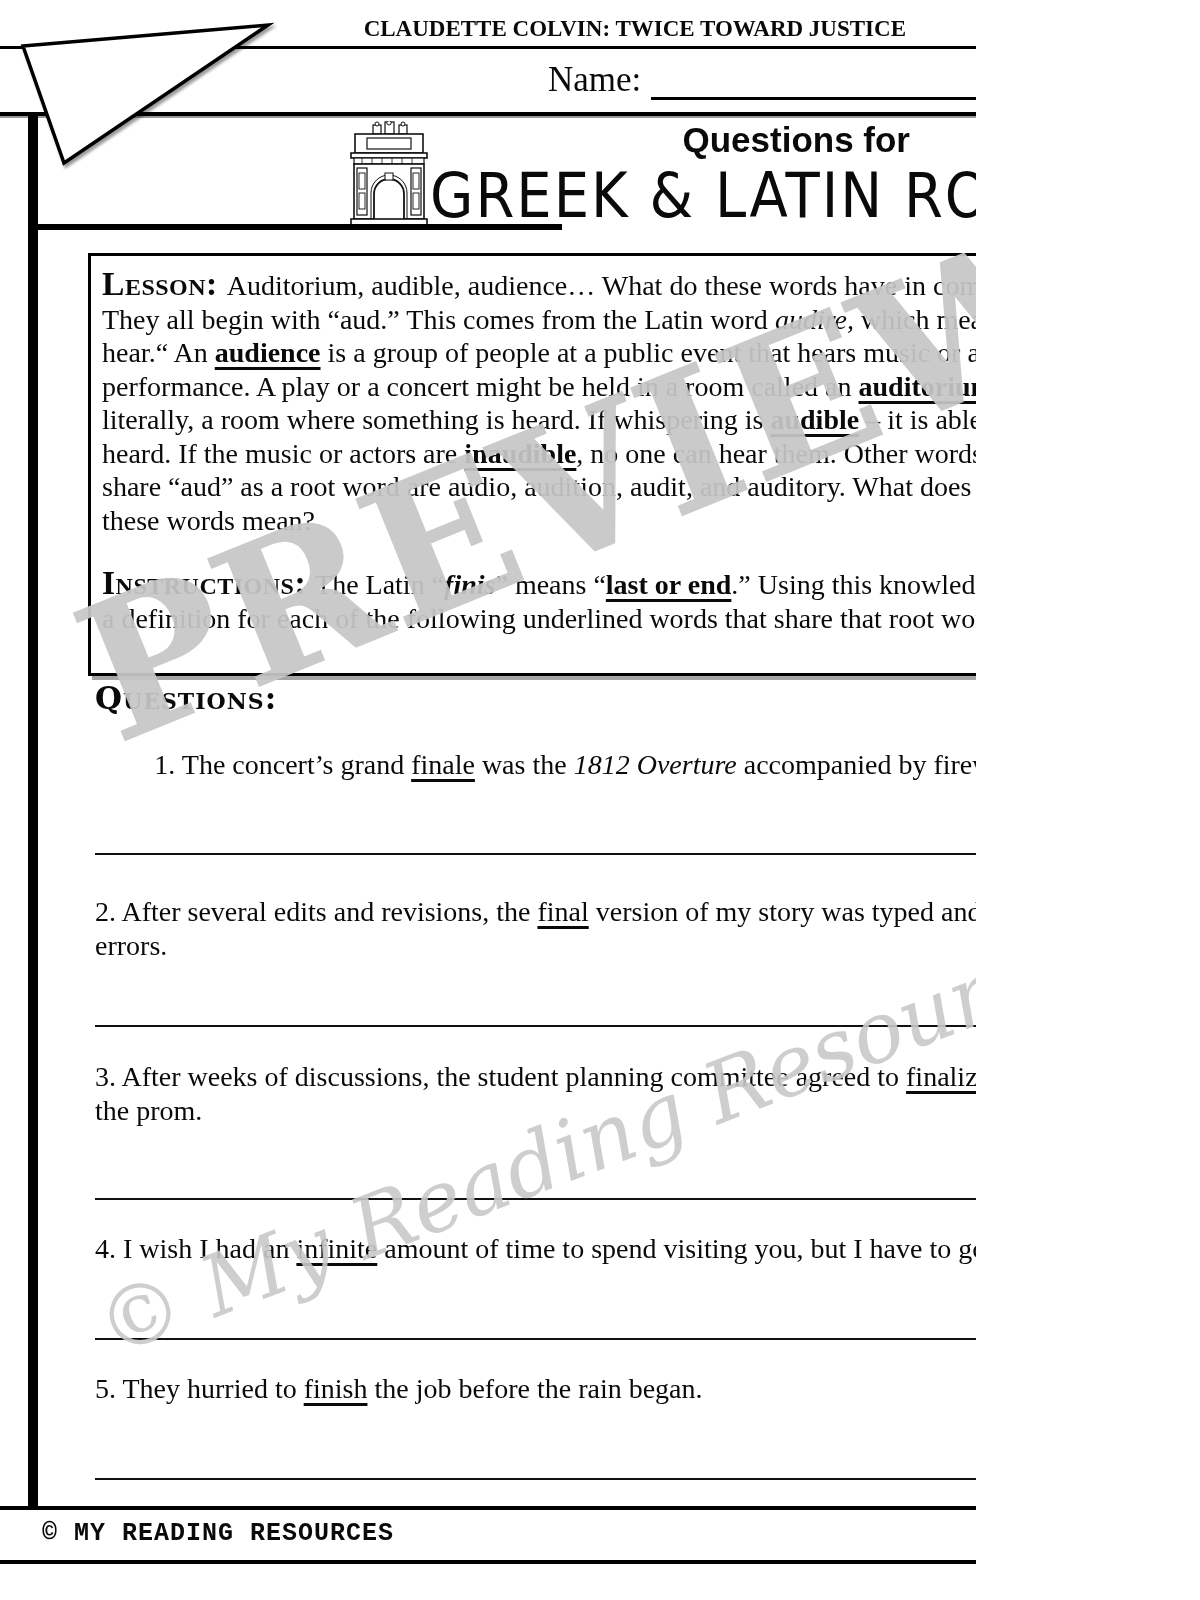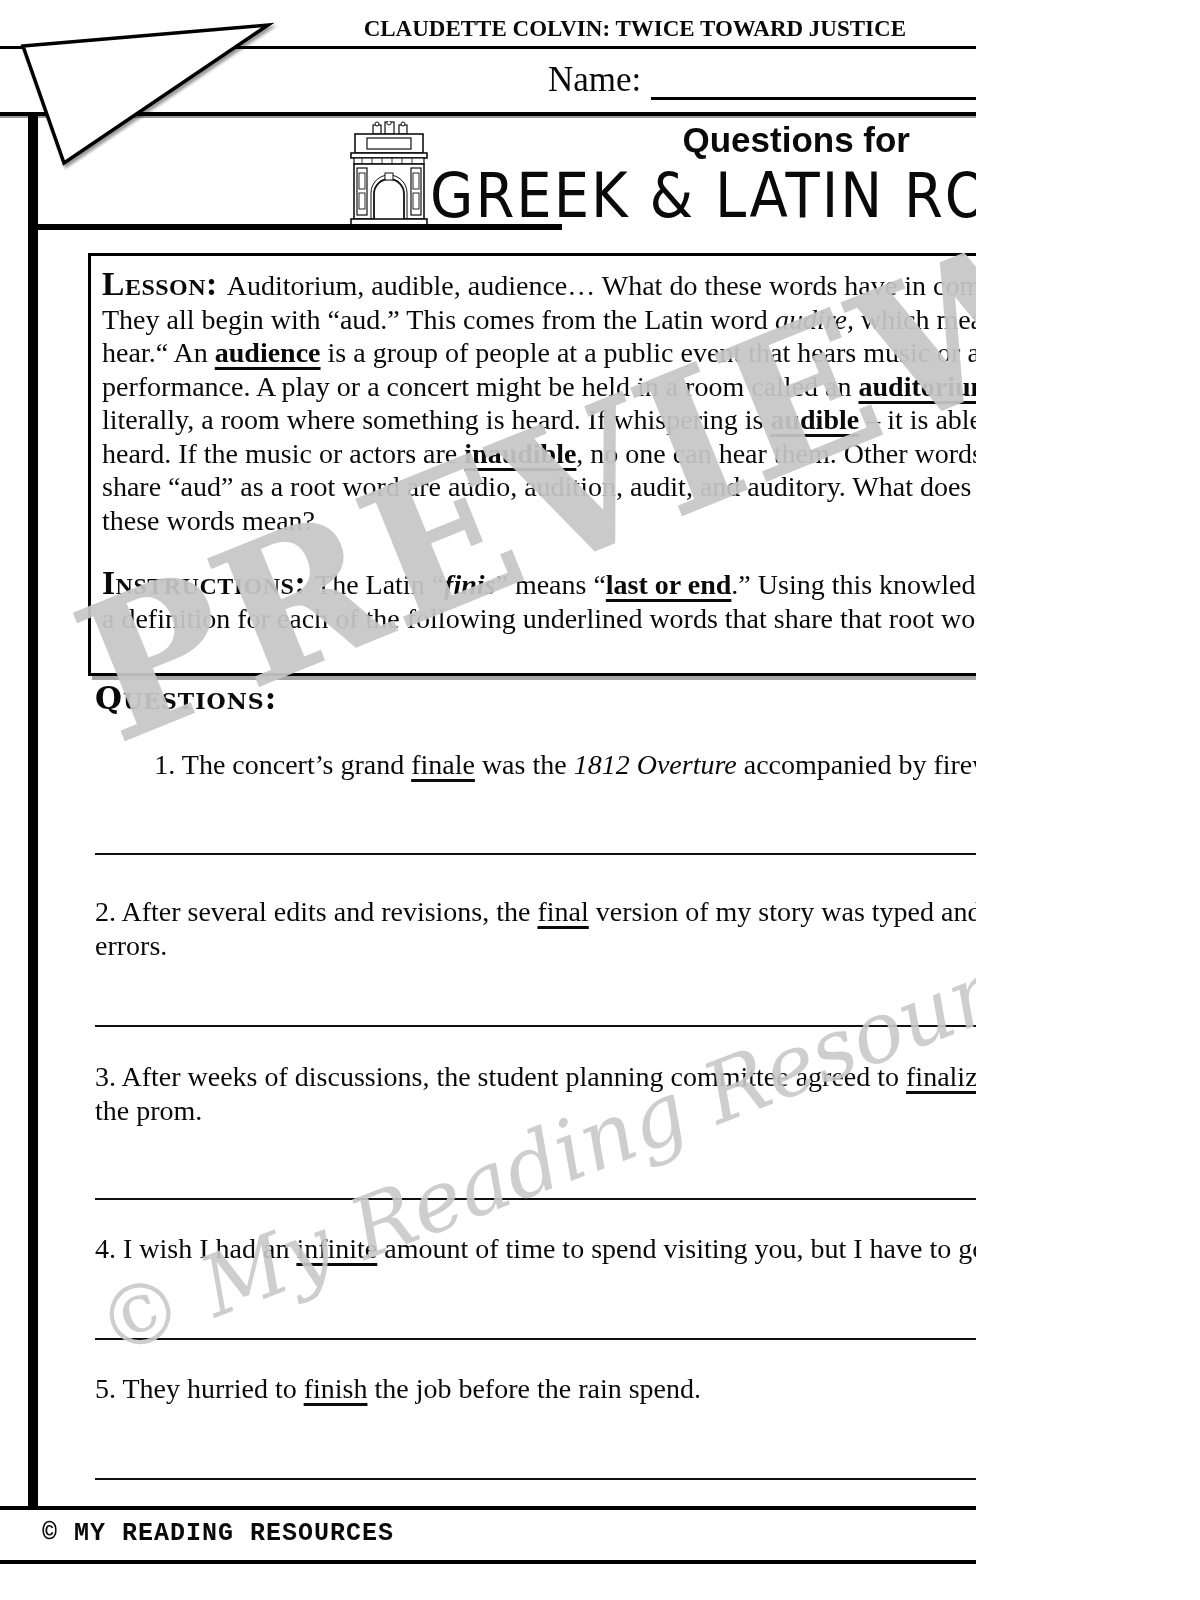--- a/index.html
+++ b/index.html
@@ -143,21 +143,21 @@
 
   <div class="question" id="q2"><span>2. After several edits and revisions, the </span><span class="su">final</span><span> version of my story was typed and free of errors.</span></div>
   <div class="answer-line" id="al2"></div>
 
   <div class="question" id="q3"><span>3. After weeks of discussions, the student planning committee agreed to </span><span class="su">finalize</span><span> plans for the prom.</span></div>
   <div class="answer-line" id="al3"></div>
 
   <div class="question" id="q4"><span>4. I wish I had an </span><span class="su">infinite</span><span> amount of time to spend visiting you, but I have to go.</span></div>
   <div class="answer-line" id="al4"></div>
 
-  <div class="question" id="q5"><span>5. They hurried to </span><span class="su">finish</span><span> the job before the rain spend.</span></div>
+  <div class="question" id="q5"><span>5. They hurried to </span><span class="su">finish</span><span> the job before the rain began.</span></div>
   <div class="answer-line" id="al5"></div>
 
   <div class="footer-band">
     <div class="footer-text">© MY READING RESOURCES</div>
   </div>
   <div class="page-circle">
     <span>34</span>
   </div>
 
   <div class="wm-preview">PREVIEW</div>

